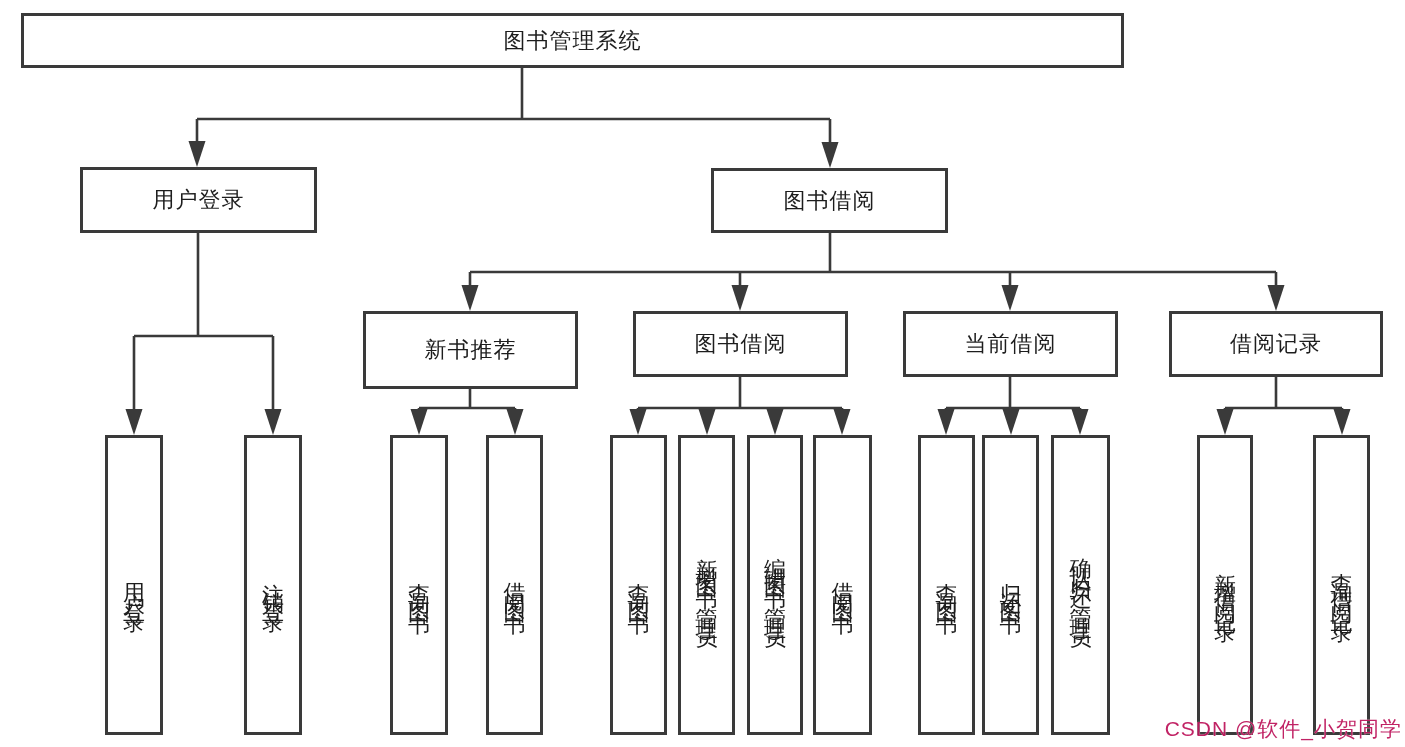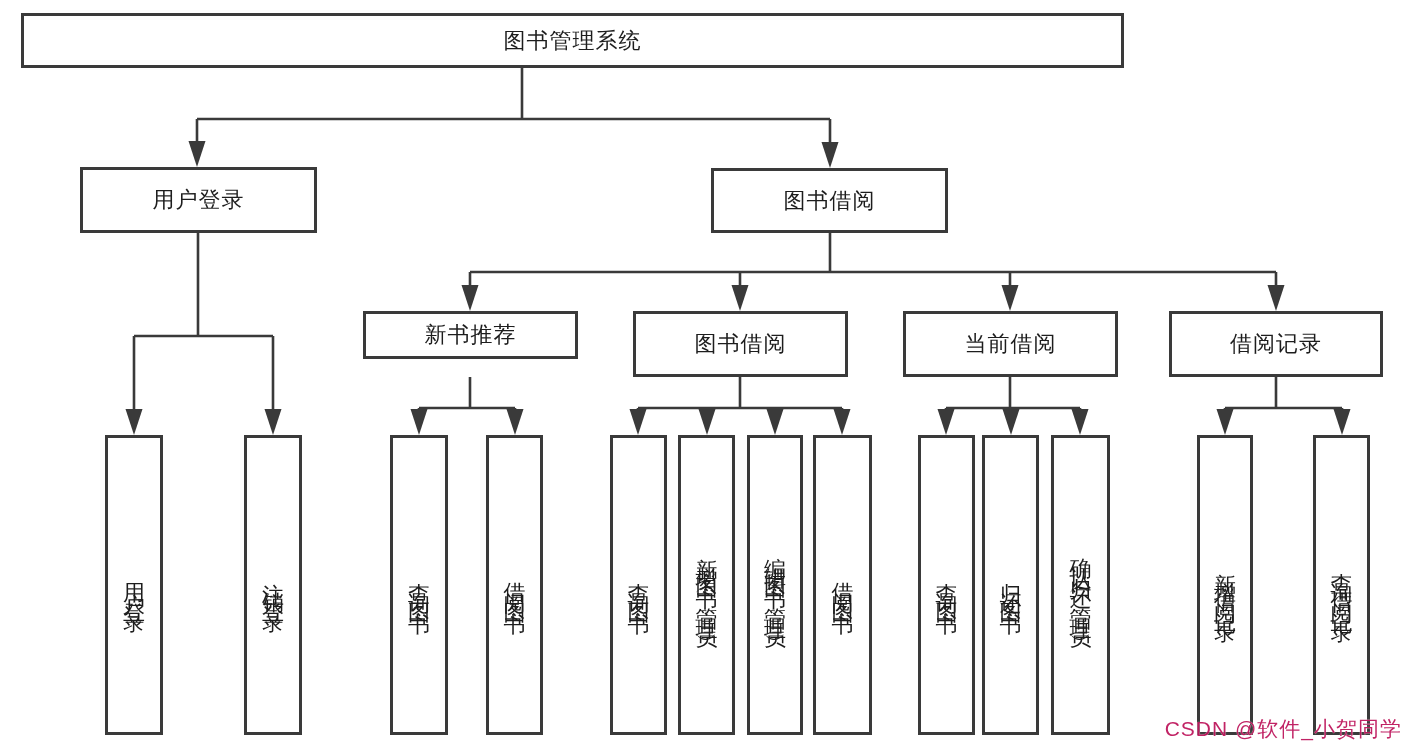--- a/index.html
+++ b/index.html
@@ -28,21 +28,21 @@
   .vbox span{
     writing-mode:vertical-lr;
     text-orientation:mixed;
     font-size:22px;
     line-height:1;
     letter-spacing:10px;
   }
   .root{left:21px;top:13px;width:1103px;height:55px;}
   .n-user-login{left:80px;top:167px;width:237px;height:66px;}
   .n-book-mgmt{left:711px;top:168px;width:237px;height:65px;}
-  .n-new-book{left:363px;top:311px;width:215px;height:48px;}
+  .n-new-book{left:363px;top:311px;width:215px;height:78px;}
   .n-book-borrow{left:633px;top:311px;width:215px;height:66px;}
   .n-cur-borrow{left:903px;top:311px;width:215px;height:66px;}
   .n-rec-borrow{left:1169px;top:311px;width:214px;height:66px;}
   .leaf{top:435px;height:300px;}
   .lf-1{left:105px;width:58px;}
   .lf-2{left:244px;width:58px;}
   .lf-3{left:390px;width:58px;}
   .lf-4{left:486px;width:57px;}
   .lf-5{left:610px;width:57px;}
   .lf-6{left:678px;width:57px;}

